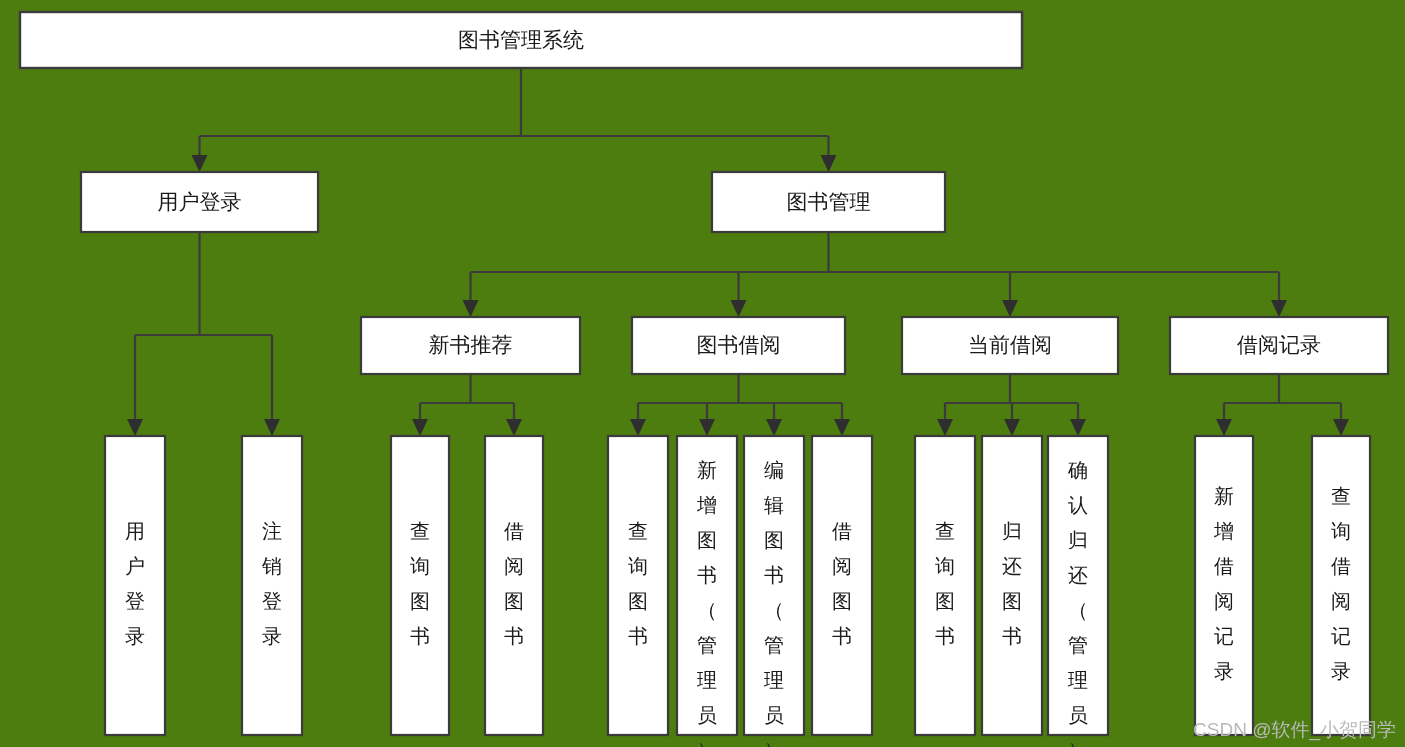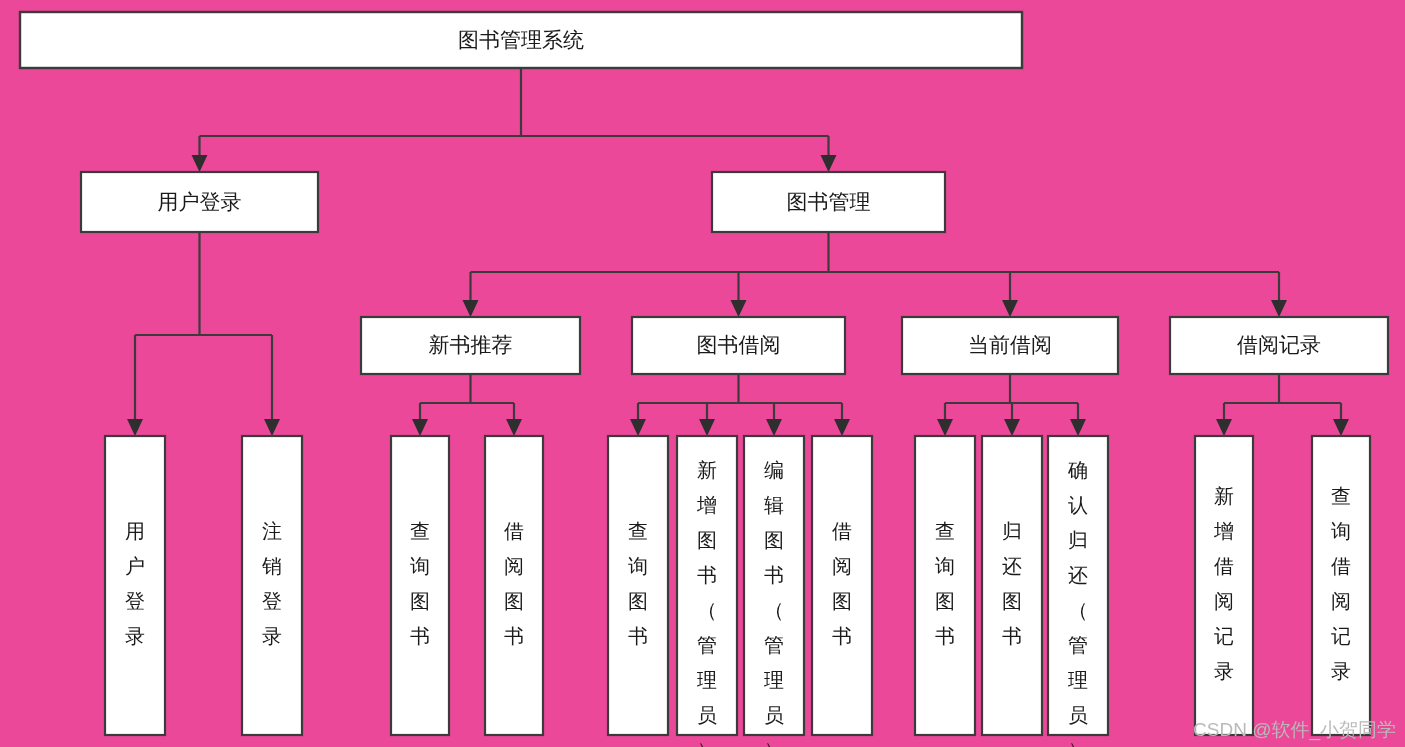--- a/index.html
+++ b/index.html
@@ -8,21 +8,21 @@
     padding: 0;
     background: #ffffff;
   }
   body {
     font-family: "Liberation Sans", "DejaVu Sans", sans-serif;
   }
   #diagram-root {
     position: relative;
     width: 1405px;
     height: 747px;
-    background: #ec4899;
+    background: #4d7c0f;
     overflow: hidden;
   }
   svg#tree-svg {
     position: absolute;
     left: 0;
     top: 0;
     width: 1405px;
     height: 747px;
     display: block;
   }

